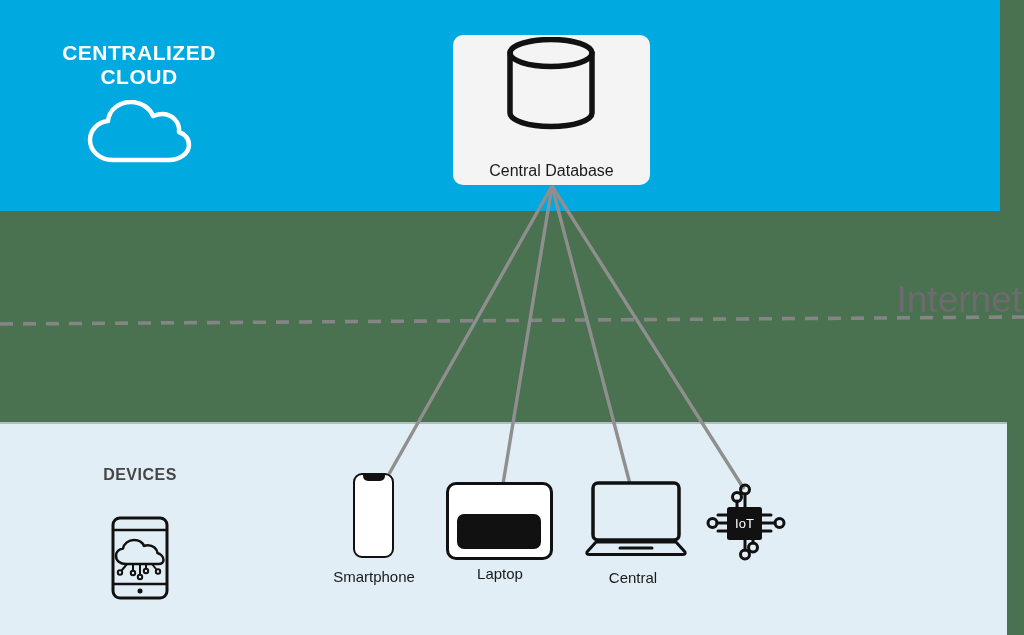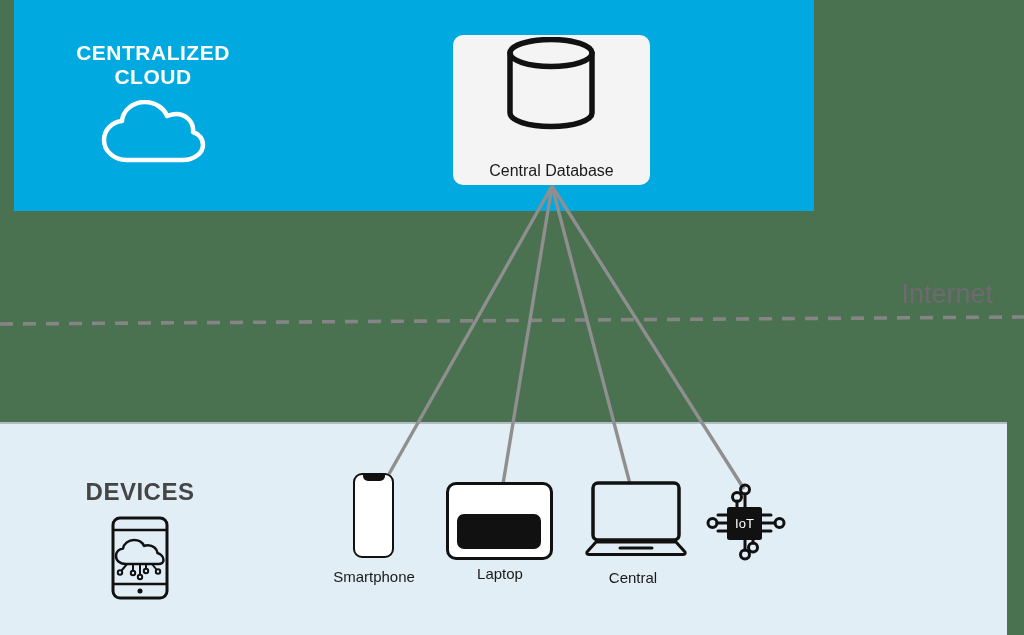--- a/index.html
+++ b/index.html
@@ -13,41 +13,41 @@
     --icon-outline:#111111;
     --label-text:#1A1A1A;
     --devices-title:#454545;
   }
   html,body{margin:0;padding:0;background:#fff;}
   #canvas{
     position:relative;width:1024px;height:635px;overflow:hidden;
     background:var(--internet-zone);
     font-family:"Liberation Sans", sans-serif;
   }
-  .band-cloud{position:absolute;left:0;top:0;width:800px;height:211px;background:var(--cloud-band);margin-left:14px;}
+  .band-cloud{position:absolute;left:0;top:0;width:1000px;height:211px;background:var(--cloud-band);}
   .band-devices{position:absolute;left:0;top:422px;width:1007px;height:213px;background:var(--devices-band);border-top:2px solid #b3bdc4;box-sizing:border-box;}
   .cloud-title{
     position:absolute;left:39px;top:41px;width:200px;text-align:center;
     color:#ffffff;font-weight:bold;font-size:21px;line-height:24px;letter-spacing:.5px;
   }
   .cloud-icon{position:absolute;left:86px;top:100px;}
   .db-box{
     position:absolute;left:453px;top:35px;width:197px;height:150px;
     background:var(--database-box);border-radius:10px;
   }
   .db-icon{position:absolute;left:52px;top:2px;}
   .db-label{position:absolute;left:0;top:127px;width:100%;text-align:center;font-size:16px;color:var(--label-text);}
   svg.connections{position:absolute;left:0;top:0;width:1024px;height:635px;}
   .internet-label{
-    position:absolute;top:281px;right:31px;font-size:27px;line-height:1;
+    position:absolute;top:281px;right:2px;font-size:37px;line-height:1;
     color:var(--internet-text);
   }
   .devices-title{
-    position:absolute;left:40px;top:478px;width:200px;text-align:center;
-    font-size:24px;font-weight:bold;letter-spacing:.5px;color:var(--devices-title);
+    position:absolute;left:40px;top:466px;width:200px;text-align:center;
+    font-size:16px;font-weight:bold;letter-spacing:.5px;color:var(--devices-title);
   }
   .devices-badge{position:absolute;left:111px;top:516px;}
   .device-label{position:absolute;text-align:center;font-size:15px;color:var(--label-text);}
   .label-smartphone{left:314px;top:568px;width:120px;}
   .label-tablet{left:440px;top:565px;width:120px;}
   .label-laptop{left:573px;top:569px;width:120px;}
   .phone{
     position:absolute;left:353px;top:473px;width:41px;height:85px;box-sizing:border-box;
     background:#ffffff;border:2.5px solid var(--icon-outline);border-radius:9px;
   }

